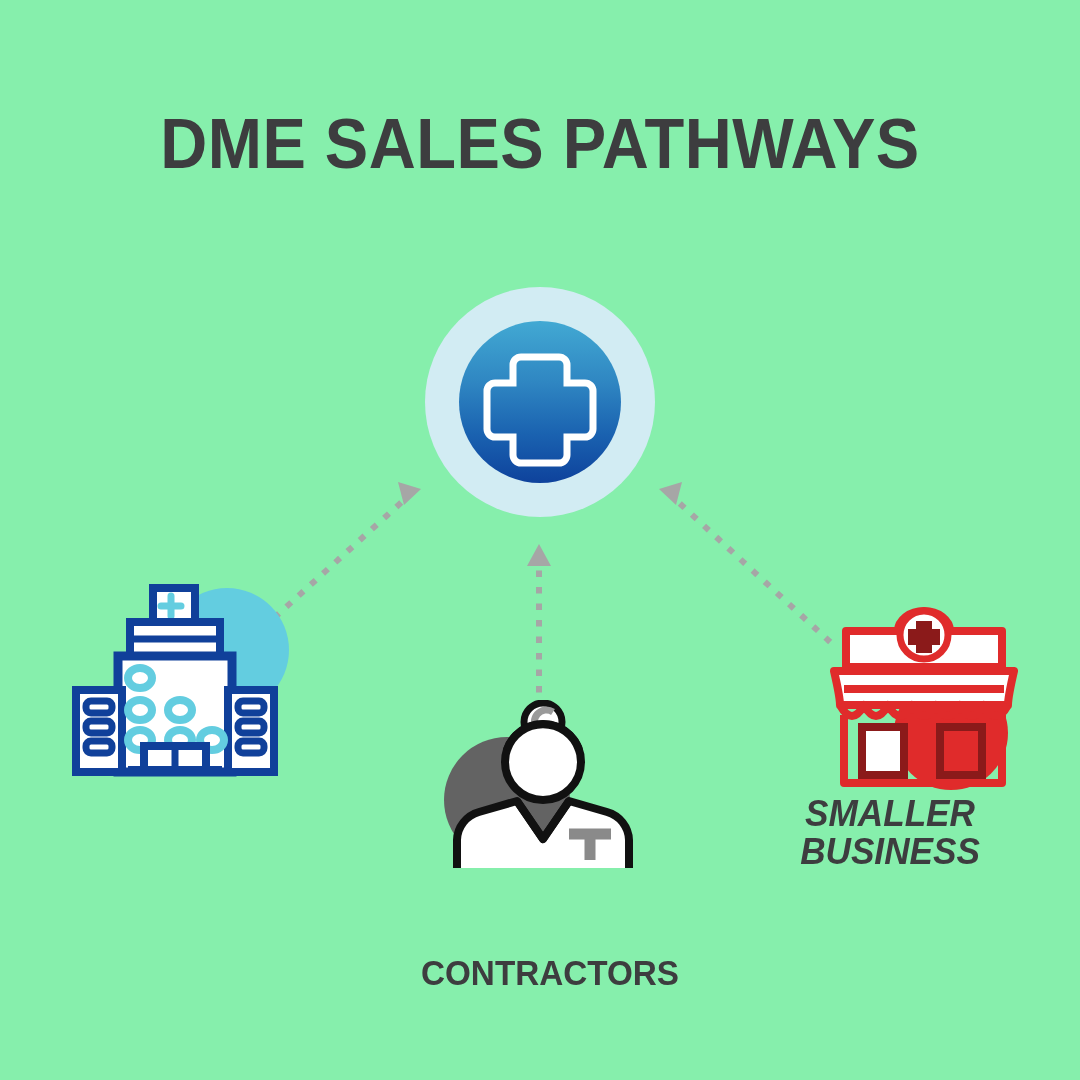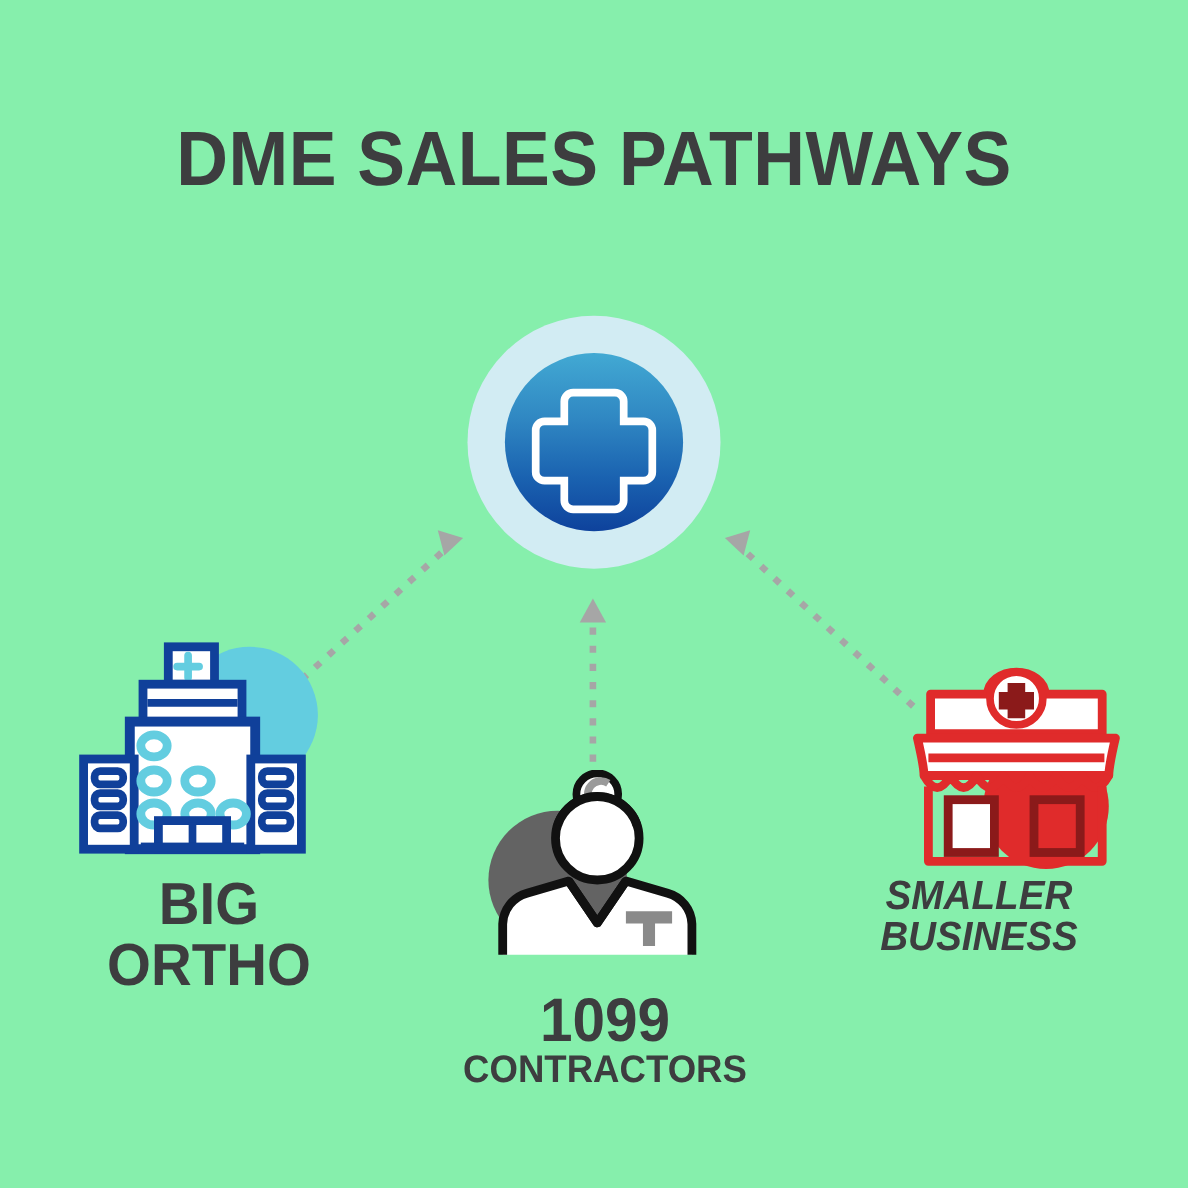--- a/index.html
+++ b/index.html
@@ -186,46 +186,39 @@
         <ellipse cx="120" cy="160" rx="12" ry="10"></ellipse>
         <ellipse cx="152" cy="160" rx="12" ry="10"></ellipse>
       </g>
 
       <rect x="84" y="166" width="62" height="26" fill="#ffffff" stroke="#10409a" stroke-width="8"></rect>
       <line x1="115" y1="168" x2="115" y2="190" stroke="#10409a" stroke-width="7"></line>
 
       <rect x="68" y="186" width="94" height="8" fill="#10409a"></rect>
     </svg>
   </div>
-  <div class="node-label" id="label-left">
-    <span class="l">BIG</span>
-    <span class="l">ORTHO</span>
-  </div>
 
   <div class="node" id="node-center">
     <svg class="node-icon" width="220" height="180" viewBox="0 0 220 180" xmlns="http://www.w3.org/2000/svg">
 
       <circle cx="72" cy="100" r="63" fill="#636363"></circle>
 
       <circle cx="108" cy="22" r="19" fill="#ffffff" stroke="#111111" stroke-width="7"></circle>
       <path d="M118 12 a12 12 0 1 0 0 20" fill="none" stroke="#9a9a9a" stroke-width="7"></path>
 
       <circle cx="108" cy="62" r="38" fill="#ffffff" stroke="#111111" stroke-width="8"></circle>
 
       <path d="M72 50 a38 38 0 0 1 72 0" fill="#ffffff" stroke="#111111" stroke-width="8"></path>
 
       <path d="M22 168 v-28 a30 30 0 0 1 22 -28 l38 -11 l26 38 l26 -38 l38 11 a30 30 0 0 1 22 28 v28" fill="#ffffff" stroke="#111111" stroke-width="8" stroke-linejoin="round"></path>
 
       <path d="M82 101 l26 38 l26 -38" fill="none" stroke="#111111" stroke-width="8" stroke-linejoin="round"></path>
 
       <path d="M134 134 h42 M155 134 v26" stroke="#8a8a8a" stroke-width="11" stroke-linecap="butt"></path>
     </svg>
-  </div>
-  <div class="node-label" id="label-center-num">
-    <span class="l">1099</span>
   </div>
   <div class="node-label" id="label-center-sub">
     <span class="l">CONTRACTORS</span>
   </div>
 
   <div class="node" id="node-right">
     <svg class="node-icon" width="210" height="185" viewBox="0 0 210 185" xmlns="http://www.w3.org/2000/svg">
 
       <circle cx="133" cy="128" r="57" fill="#e02b2b"></circle>
 

